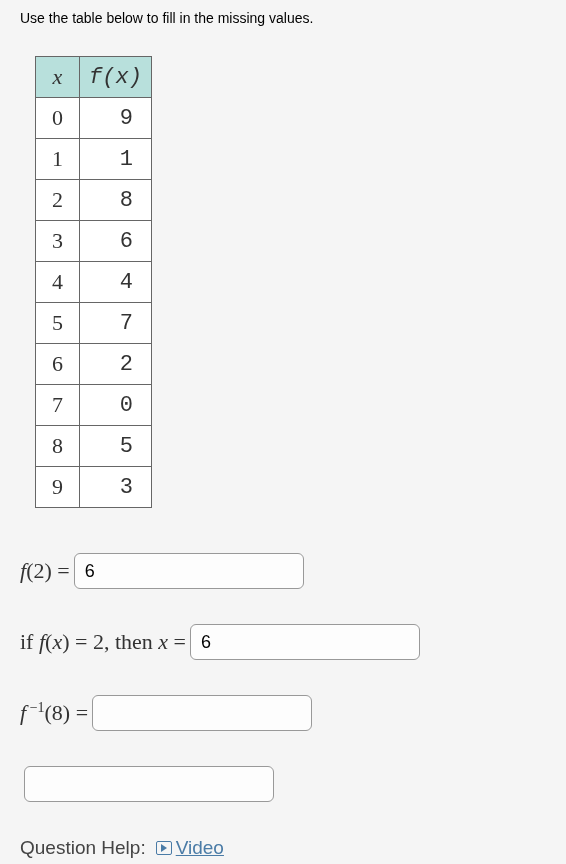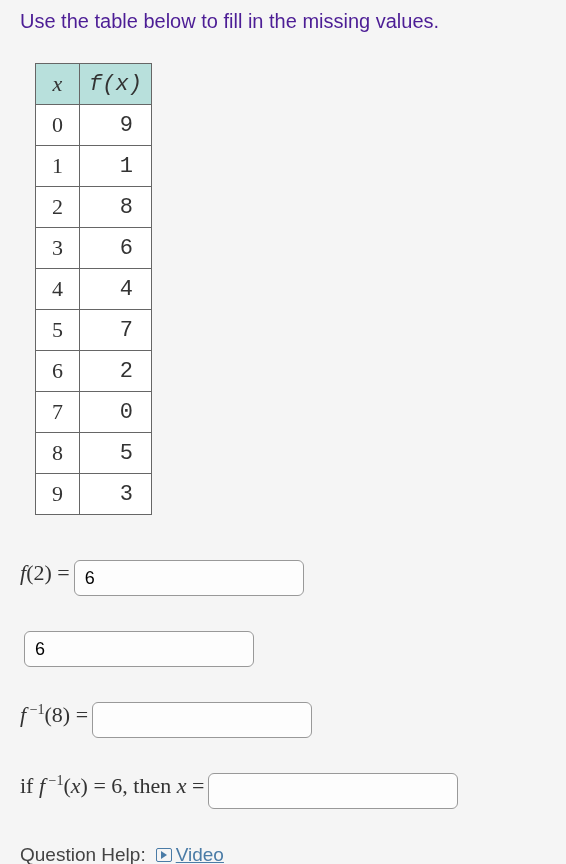--- a/index.html
+++ b/index.html
@@ -11,22 +11,22 @@
       font-family: 'Times New Roman', serif;
       background: #f5f5f5;
       width: 566px;
       height: 864px;
       padding: 10px 20px;
       color: #333;
       font-size: 20px;
     }
     .instruction {
       font-family: Arial, sans-serif;
-      font-size: 20px;
-      color: #4c1d95;
+      font-size: 14px;
+      color: #000000;
       margin-bottom: 30px;
       font-weight: 500;
     }
     table {
       border-collapse: collapse;
       margin-left: 15px;
       margin-bottom: 45px;
       background: #fff;
     }
     th, td {
@@ -47,21 +47,21 @@
     th:last-child, td:last-child {
       width: 72px;
       font-family: Liberation Mono, monospace;
     }
     td:last-child {
       text-align: right;
       padding-right: 18px;
     }
     .question-row {
       display: flex;
-      align-items: flex-start;
+      align-items: center;
       margin-bottom: 35px;
       font-size: 22px;
       font-family: 'Times New Roman', serif;
     }
     .question-row .math {
       font-style: italic;
     }
     input[type="text"] {
       border: 1px solid #999;
       border-radius: 6px;
@@ -167,30 +167,30 @@
       </tr>
   </tbody>
 </table>
 
 <div class="question-row">
   <span><span class="math">f</span>(2) =</span>
   <input type="text" class="input-medium" value="6" style="">
 </div>
 
 <div class="question-row">
+  <span>if <span class="math">f</span>(<span class="math">x</span>) = 2, then <span class="math">x</span> =</span>
   <input type="text" class="input-medium" value="6" style="">
 </div>
 
 <div class="question-row">
   <span><span class="math">f</span><span class="sup"> −1</span>(8) =</span>
   <input type="text" class="input-small" value="" style="">
 </div>
 
 <div class="question-row">
-  <span>if <span class="math">f</span><span class="sup"> −1</span>(<span class="math">x</span>) = 6, then <span class="math">x</span> =</span>
   <input type="text" class="input-large" value="" style="">
 </div>
 
 <div class="help-row">
   <span>Question Help:</span>
   <span class="video-link">
     <span class="play-icon"></span>
     <span>Video</span>
   </span>
 </div>

